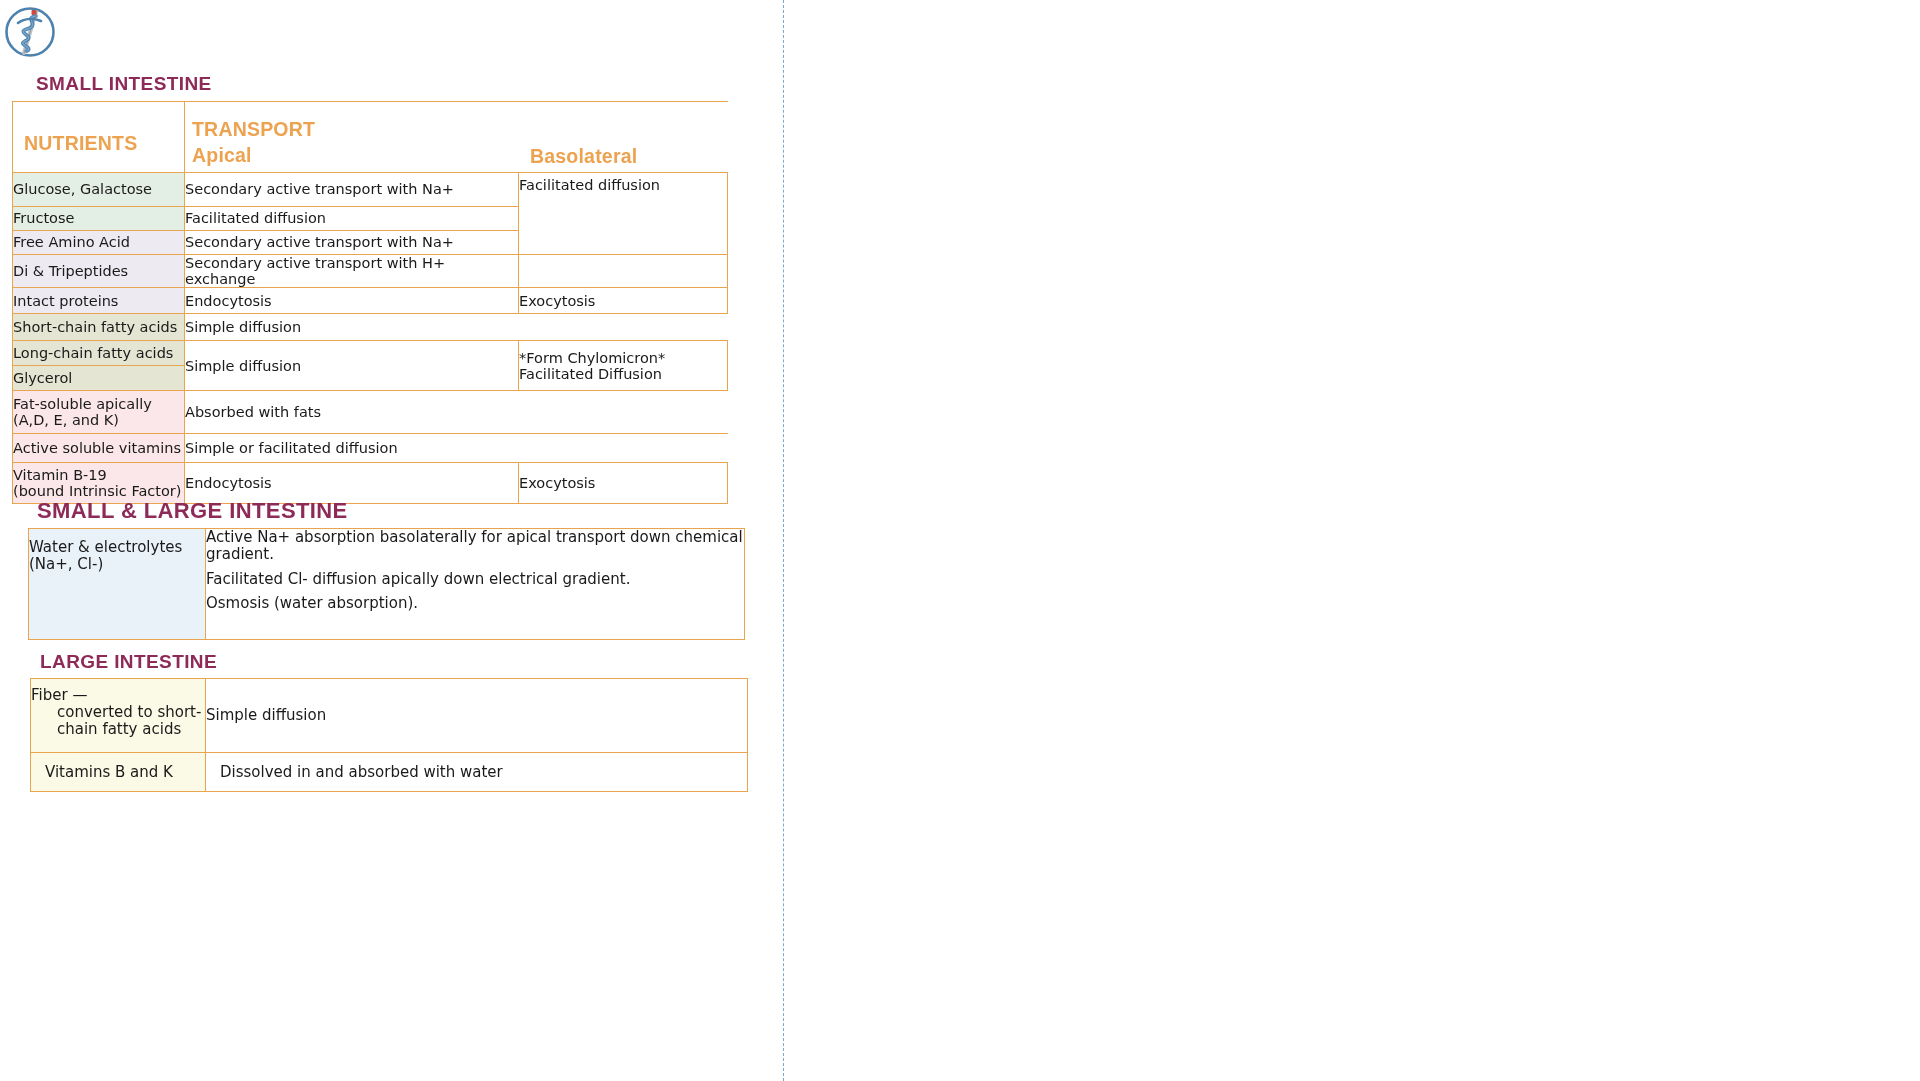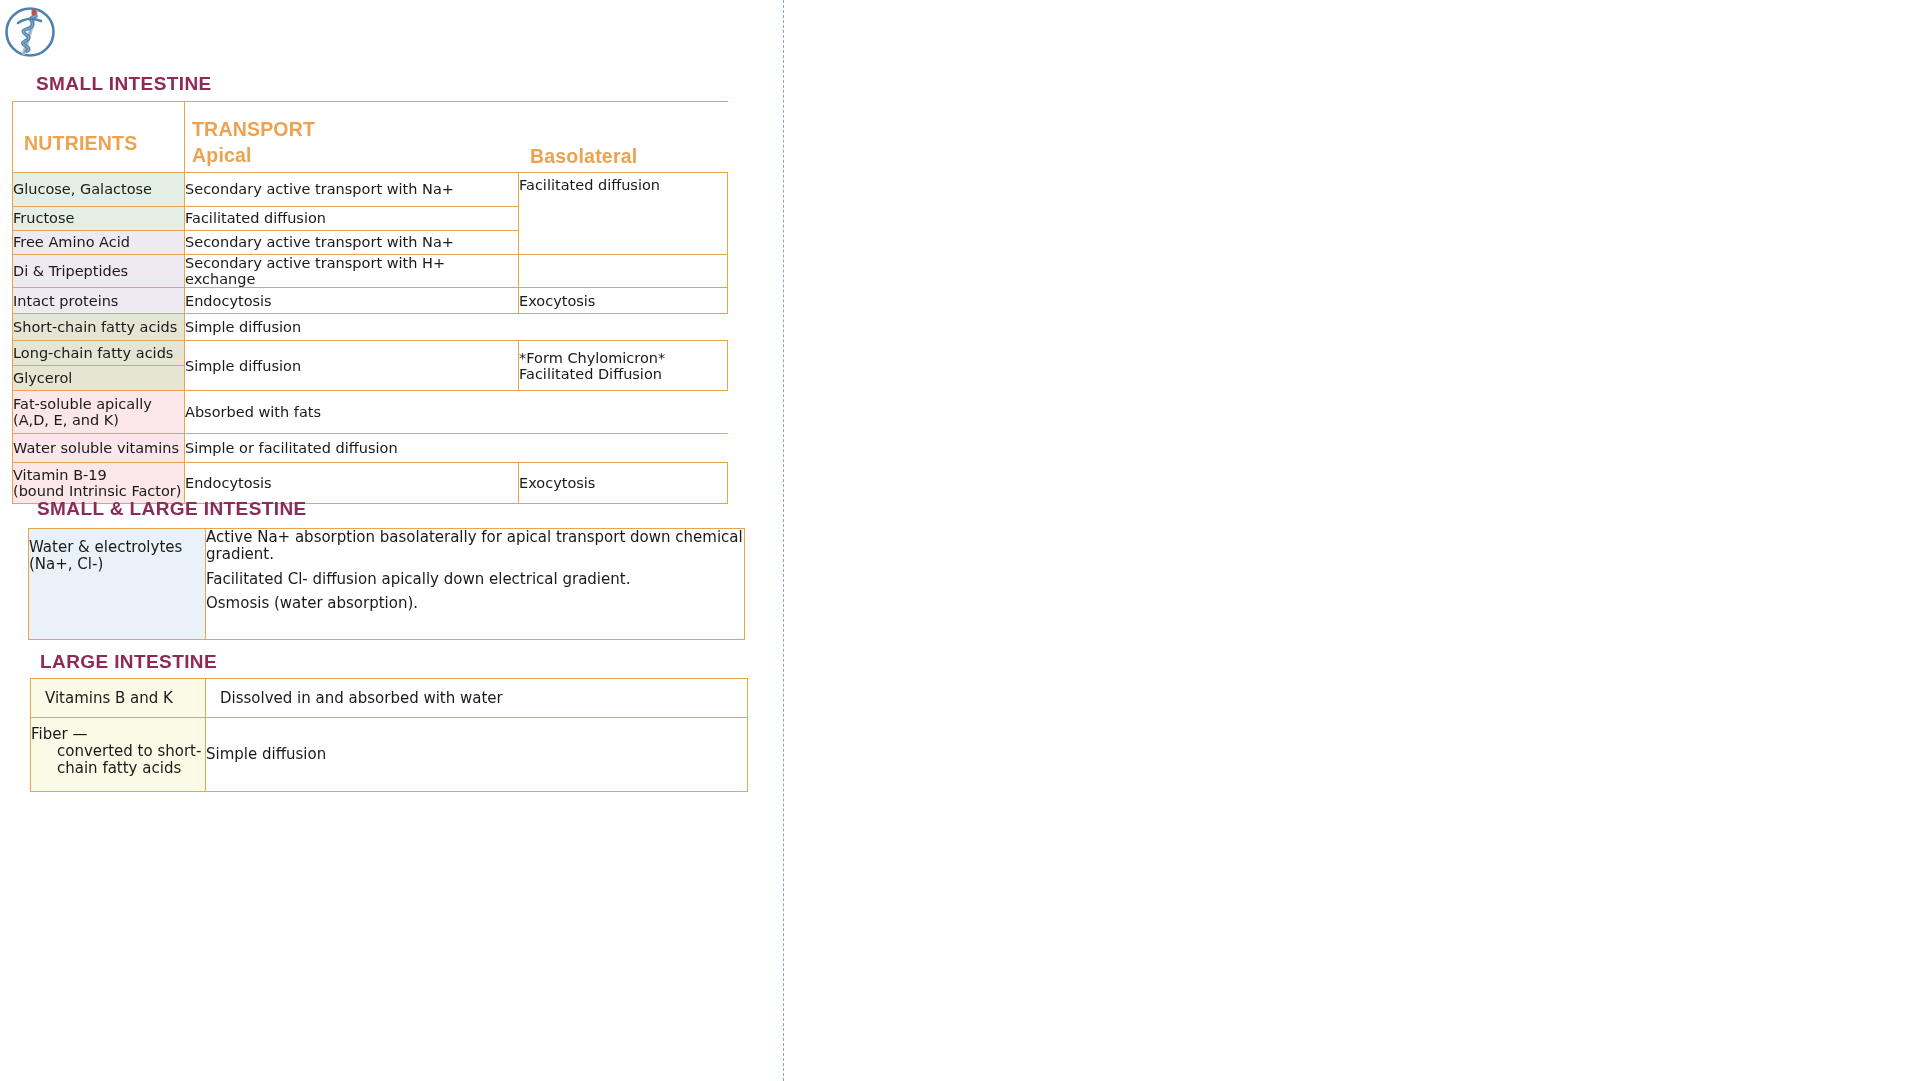--- a/index.html
+++ b/index.html
@@ -23,21 +23,21 @@
 
   
   .heading{
     position:absolute;
     color:#8e2a58;
     font-family:"Liberation Sans", sans-serif;
     font-weight:bold;
     letter-spacing:0.4px;
   }
   #h-small{left:36px;top:73px;font-size:19px;}
-  #h-smalllarge{left:37px;top:498px;font-size:19px;}
+  #h-smalllarge{left:37px;top:498px;font-size:22px;}
   #h-large{left:40px;top:651px;font-size:19px;}
 
   
   .tbl{
     position:absolute;
     border-collapse:collapse;
     table-layout:fixed;
     font-family:"DejaVu Sans", sans-serif;
   }
   .tbl td{
@@ -195,21 +195,21 @@
 
       <tr>
         <td class="bg-vit cell-pad nutrient" style="height:42px;">
           <div>Fat-soluble apically</div>
           <div>(A,D, E, and K)</div>
         </td>
         <td class="cell-pad-r" colspan="2" style="border-right:none;">Absorbed with fats</td>
       </tr>
 
       <tr>
-        <td class="bg-vit cell-pad nutrient" style="height:28px;">Water soluble vitamins</td>
+        <td class="bg-vit cell-pad nutrient" style="height:28px;">Active soluble vitamins</td>
         <td class="cell-pad-r" colspan="2" style="border-right:none;">Simple or facilitated diffusion</td>
       </tr>
 
       <tr>
         <td class="bg-vit cell-pad nutrient" style="height:40px;">
           <div>Vitamin B-19</div>
           <div>(bound Intrinsic Factor)</div>
         </td>
         <td class="cell-pad-r">Endocytosis</td>
         <td class="cell-pad-r">Exocytosis</td>
@@ -241,27 +241,27 @@
 
   <div class="heading" id="h-large">LARGE INTESTINE</div>
 
   <table class="tbl" id="tbl-li">
     <colgroup>
       <col style="width:175px">
       <col style="width:542px">
     </colgroup>
     <tbody>
       <tr>
-        <td class="bg-fiber cell-pad nutrient" style="height:38px;padding-left:14px;">Vitamins B and K</td>
-        <td class="cell-pad-r" style="padding-left:14px;">Dissolved in and absorbed with water</td>
-      </tr>
-      <tr>
         <td class="bg-fiber cell-pad nutrient" style="height:65px;vertical-align:top;padding-top:8px;">
           <div>Fiber —</div>
           <div class="fiber-line2">converted to short-</div>
           <div class="fiber-line2">chain fatty acids</div>
         </td>
         <td class="cell-pad-r">Simple diffusion</td>
       </tr>
+      <tr>
+        <td class="bg-fiber cell-pad nutrient" style="height:38px;padding-left:14px;">Vitamins B and K</td>
+        <td class="cell-pad-r" style="padding-left:14px;">Dissolved in and absorbed with water</td>
+      </tr>
     </tbody>
   </table>
 
 </div>
 
 </body></html>

